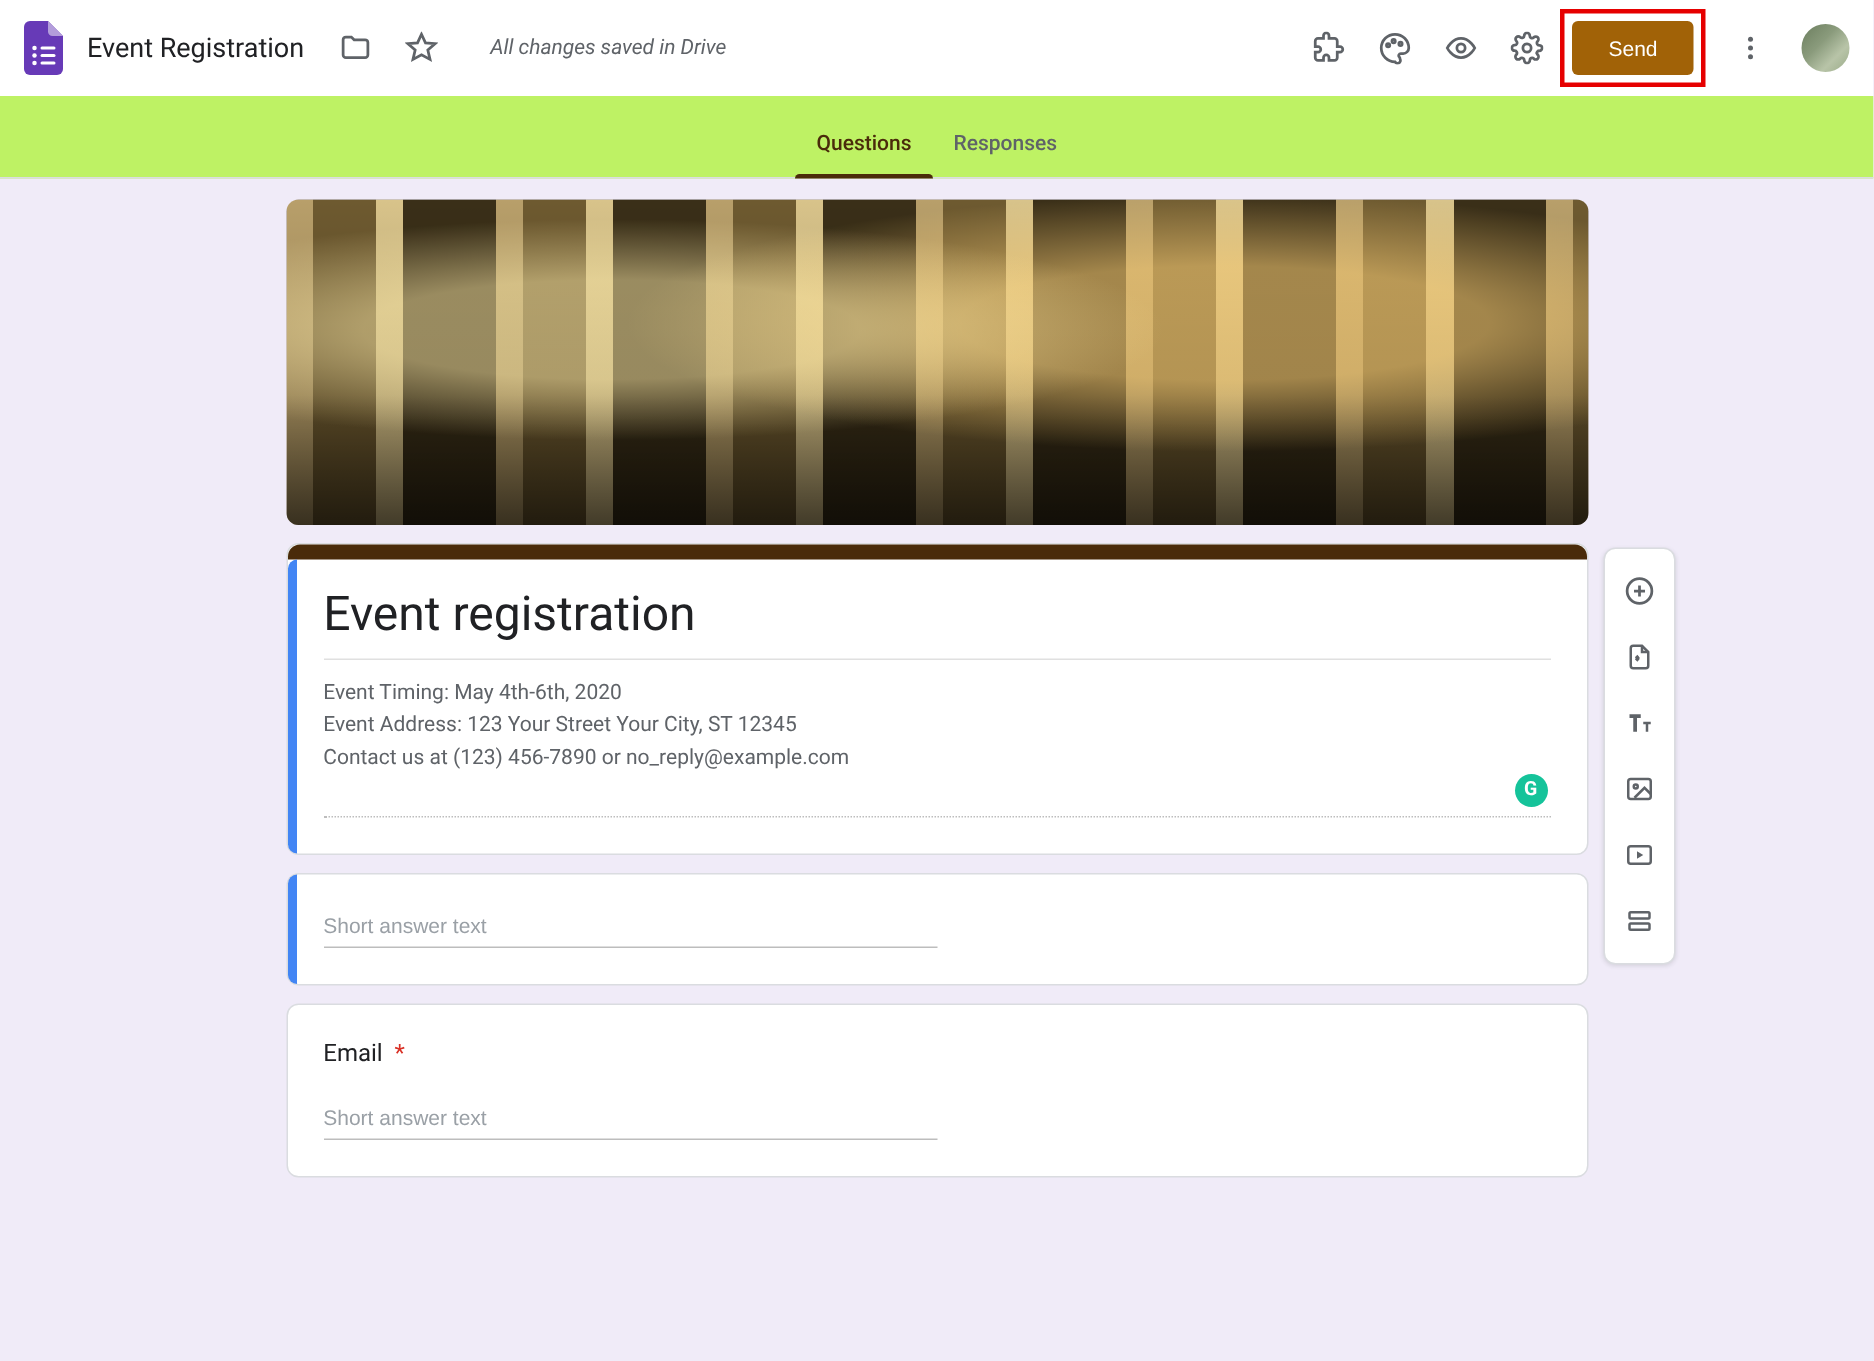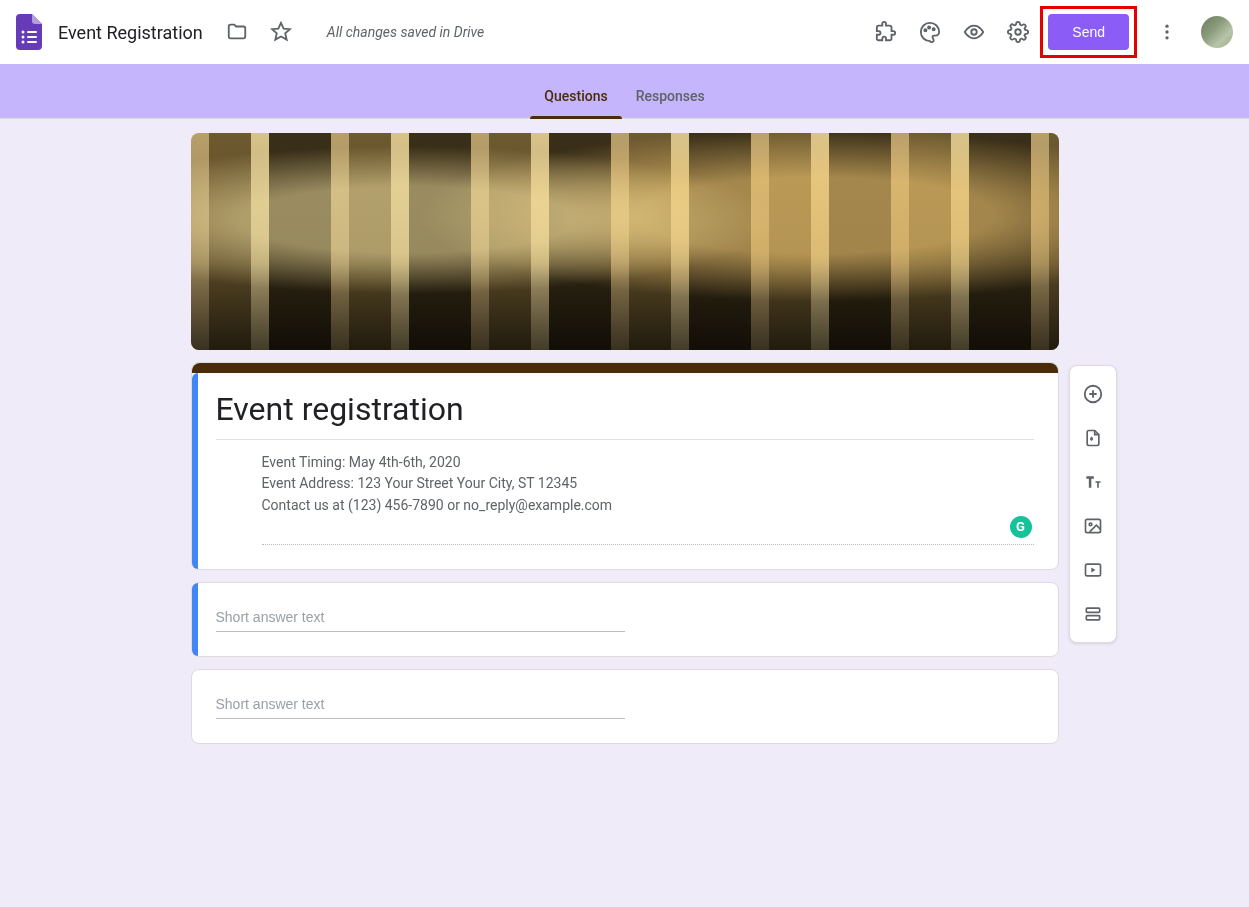--- a/index.html
+++ b/index.html
@@ -43,38 +43,38 @@
     color: #5f6368;
     margin-left: 24px;
   }
   .spacer { flex: 1; }
   .send-wrap {
     border: 3px solid #e60000;
     padding: 5px;
     margin-right: 8px;
   }
   .send-btn {
-    background: #8b5cf6;
+    background: #a16207;
     color: #fff;
     border: none;
     padding: 0 24px;
     height: 36px;
     border-radius: 4px;
     font-size: 14px;
     font-weight: 500;
     cursor: pointer;
   }
   .avatar {
     width: 32px; height: 32px; border-radius: 50%;
     background: linear-gradient(135deg,#6b7d5e 0%,#8a9b7c 40%,#b8c4a8 70%,#9aab88 100%);
     margin-left: 12px;
     cursor: pointer;
   }
   .tabs-bar {
-    background: #c4b5fd;
+    background: #bef264;
     height: 55px;
     display: flex;
     justify-content: center;
     align-items: flex-end;
     border-bottom: 1px solid #dadce0;
   }
   .tab {
     padding: 0 14px 14px 14px;
     font-size: 14px;
     font-weight: 500;
@@ -155,21 +155,20 @@
   .form-desc {
     font-size: 14px;
     color: #5f6368;
     line-height: 1.55;
     padding-top: 12px;
     border-bottom: 1px dotted #bdbdbd;
     padding-bottom: 6px;
     white-space: pre-line;
     position: relative;
     padding-right: 40px;
-    margin-left: 46px;
   }
   .grammarly {
     position: absolute;
     right: 2px; bottom: 6px;
     width: 22px; height: 22px; border-radius: 50%;
     background: #15c39a;
     color: #fff;
     display:flex;align-items:center;justify-content:center;
     font-weight: 700;
     font-size: 13px;
@@ -300,20 +299,24 @@
 Contact us at (123) 456-7890 or no_reply@example.com
         <div class="grammarly">G</div>
       </div>
     </div>
 
     <div class="card left-accent">
       <input class="short-answer" placeholder="Short answer text" style="">
     </div>
 
     <div class="card">
+      <div class="q-label">
+        <span>Email</span>
+        <span class="req-star">*</span>
+      </div>
       <input class="short-answer" placeholder="Short answer text" style="">
     </div>
 
     <div class="side-toolbar">
       <div class="side-btn">
         <svg width="22" height="22" viewBox="0 0 24 24" fill="none" stroke="currentColor" stroke-width="2">
             <circle cx="12" cy="12" r="9"></circle>
             <path d="M12 8v8M8 12h8"></path>
           </svg>
       </div>

